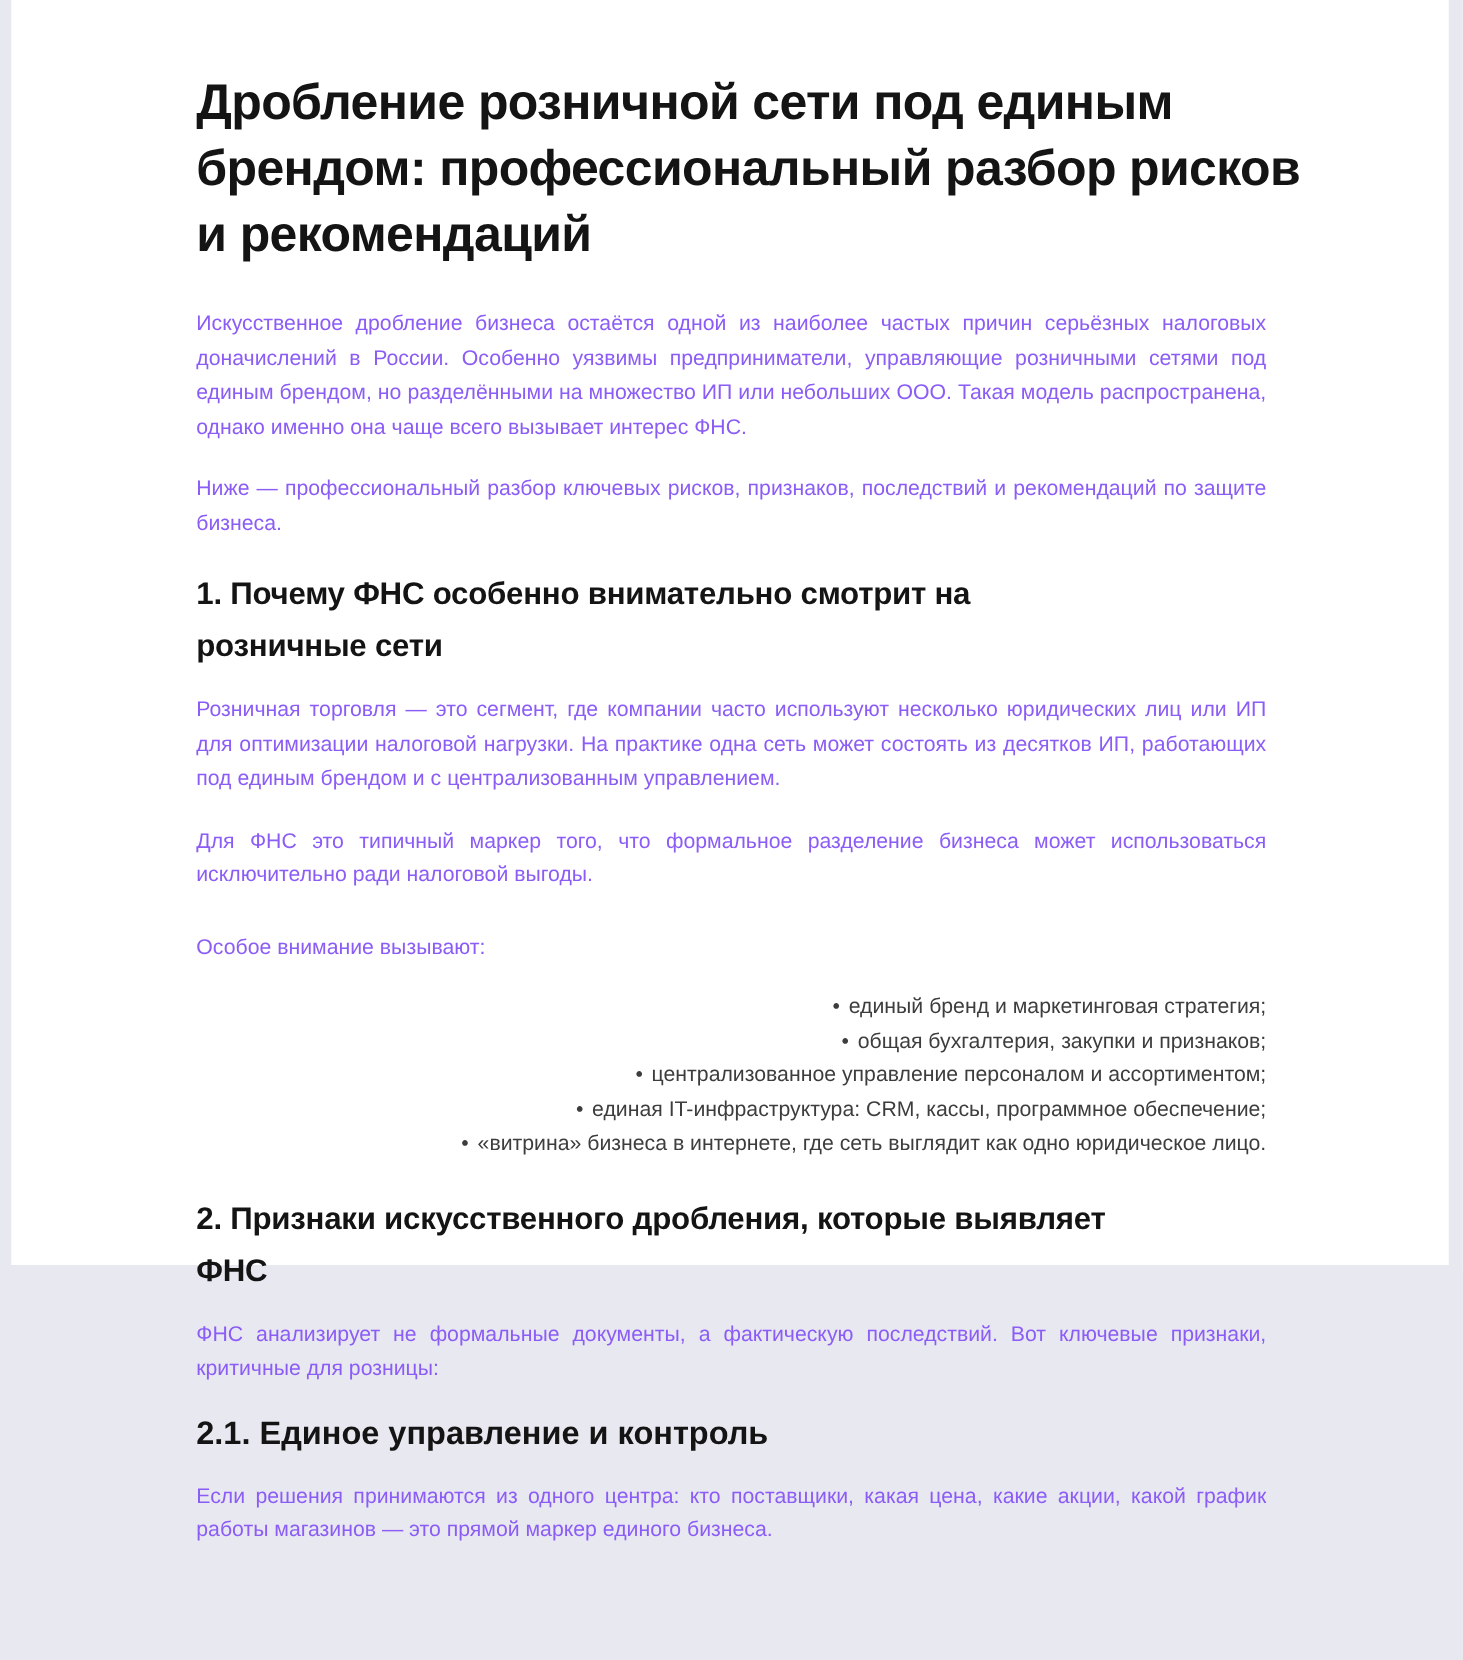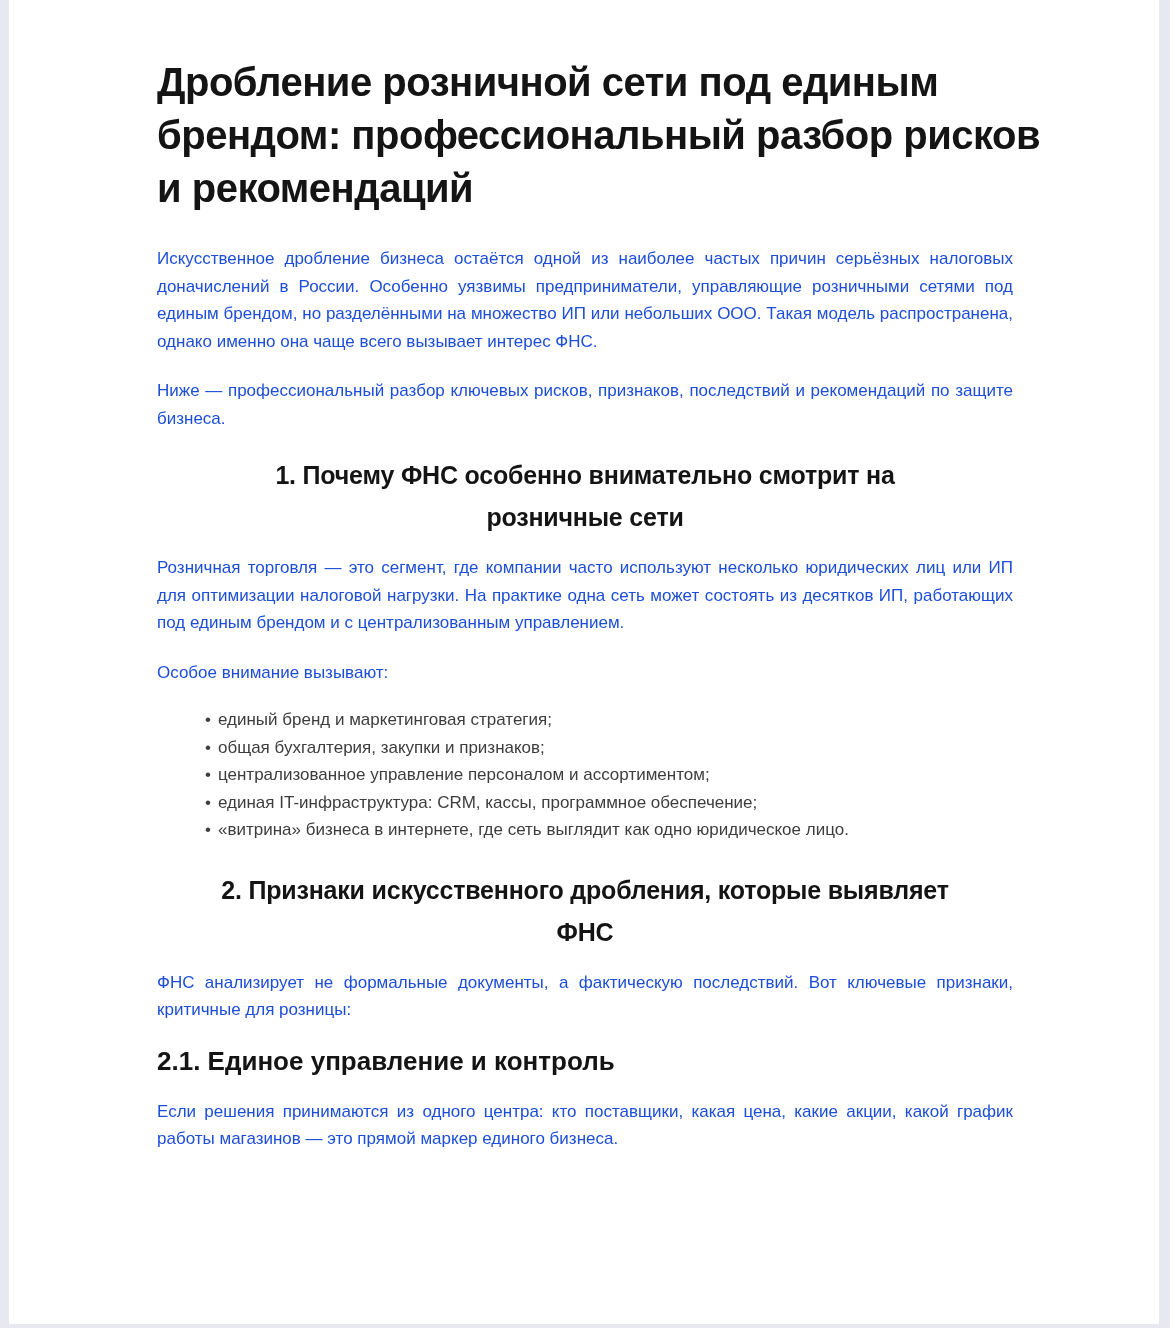--- a/index.html
+++ b/index.html
@@ -9,21 +9,21 @@
     height: 1328px;
     background: #e8e8f0;
     overflow: hidden;
     font-family: "Liberation Sans", "DejaVu Sans", sans-serif;
   }
   .paper {
     position: absolute;
     top: 0;
     left: 9px;
     width: 1150px;
-    height: 1324px;
+    height: 1012px;
     background: #ffffff;
   }
   .content {
     width: 856px;
     margin-left: 148px;
     padding-top: 56px;
   }
   h1 {
     margin: 0 0 30px 0;
     font-size: 40px;
@@ -32,44 +32,44 @@
     color: #141414;
     letter-spacing: -0.5px;
   }
   h2 {
     margin: 20px 0 16px 0;
     font-size: 25px;
     line-height: 42px;
     font-weight: 700;
     color: #141414;
     letter-spacing: -0.2px;
-    text-align: center;
   }
   h2.mt25 { margin-top: 25px; }
   h3 {
     margin: 20px 0 22px 0;
     font-size: 26px;
     line-height: 30px;
     font-weight: 700;
     color: #141414;
   }
   .hline { display: block; white-space: nowrap; }
   .p {
     margin: 0 0 22px 0;
     font-size: 17px;
     line-height: 27.5px;
-    color: #1d4ed8;
+    color: #8b5cf6;
     text-align: justify;
   }
   .p.mb30 { margin-bottom: 30px; }
   .p.mb20 { margin-bottom: 20px; }
   ul.bullets {
     list-style: none;
     margin: 0;
     padding: 0 0 0 48px;
+    text-align: right;
   }
   ul.bullets li {
     font-size: 17px;
     line-height: 27.5px;
     color: #3d3d3d;
   }
   .bullet {
     display: inline-block;
     margin-right: 7px;
   }
@@ -88,20 +88,21 @@
 
     <p class="p">Искусственное дробление бизнеса остаётся одной из наиболее частых причин серьёзных налоговых доначислений в России. Особенно уязвимы предприниматели, управляющие розничными сетями под единым брендом, но разделёнными на множество ИП или небольших ООО. Такая модель распространена, однако именно она чаще всего вызывает интерес ФНС.</p>
     <p class="p">Ниже — профессиональный разбор ключевых рисков, признаков, последствий и рекомендаций по защите бизнеса.</p>
 
     <h2>
       <span class="hline">1. Почему ФНС особенно внимательно смотрит на</span>
       <span class="hline">розничные сети</span>
     </h2>
 
     <p class="p">Розничная торговля — это сегмент, где компании часто используют несколько юридических лиц или ИП для оптимизации налоговой нагрузки. На практике одна сеть может состоять из десятков ИП, работающих под единым брендом и с централизованным управлением.</p>
+    <p class="p mb30">Для ФНС это типичный маркер того, что формальное разделение бизнеса может использоваться исключительно ради налоговой выгоды.</p>
     <p class="p mb20">Особое внимание вызывают:</p>
 
     <ul class="bullets">
       <li>
         <span class="bullet">•</span><span>единый бренд и маркетинговая стратегия;</span>
       </li>
       <li>
         <span class="bullet">•</span><span>общая бухгалтерия, закупки и признаков;</span>
       </li>
       <li>

